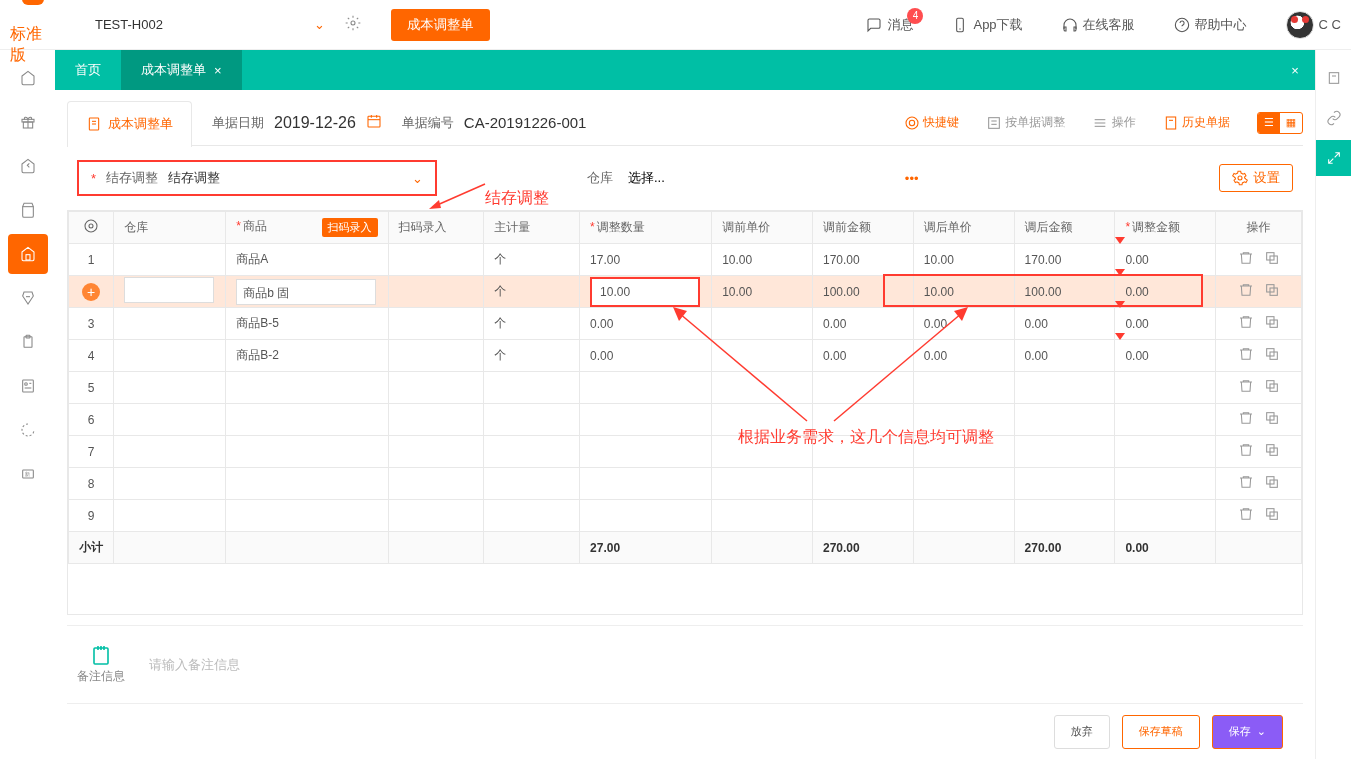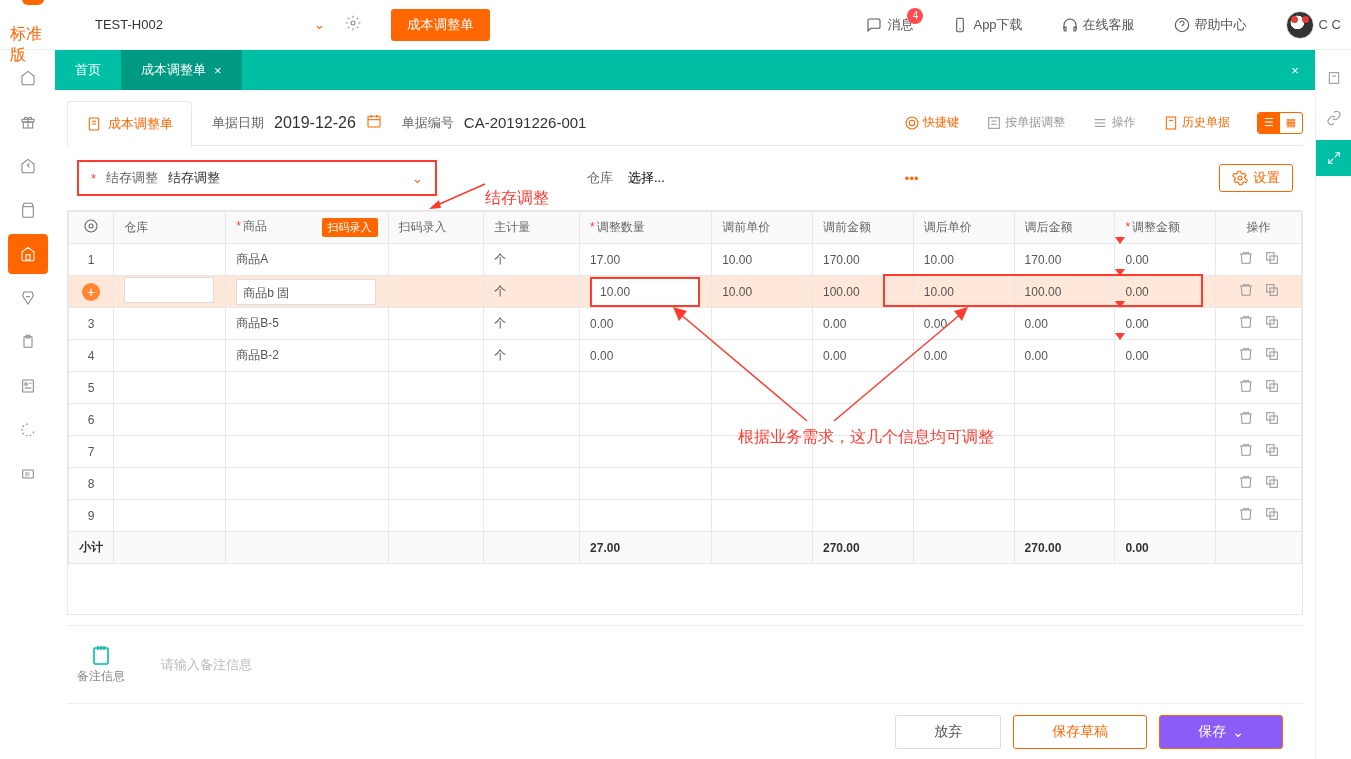--- a/index.html
+++ b/index.html
@@ -69,27 +69,27 @@
 .scan-btn{float:right;background:#ff6600;color:#fff;font-size:11px;padding:2px 6px;border-radius:2px}
 tr.hl td{background:#ffe7d9}
 tr.hl .col-num{background:#ffe7d9}
 .add-circle{display:inline-flex;width:18px;height:18px;background:#ff8533;color:#fff;border-radius:50%;align-items:center;justify-content:center;font-size:14px}
 .goods-input{display:inline-block;border:1px solid #ddd;height:26px;width:140px;padding:0 6px;background:#fff;line-height:26px}
 .qty-input{display:inline-block;border:2px solid #ff3b30;height:30px;width:110px;padding:0 8px;background:#fff;line-height:26px}
 .triple-box{border:2px solid #ff3b30;position:absolute;height:33px;pointer-events:none;z-index:3}
 .tri-mark{position:absolute;width:0;height:0;border-left:5px solid transparent;border-right:5px solid transparent;border-top:7px solid #ff3b30}
 .act-icons{display:flex;gap:10px;justify-content:center;color:#999}
 tfoot td{background:#fafafa;font-weight:bold;color:#333}
-.remarks{margin-top:10px;border-top:1px solid #eee;display:flex;align-items:center;padding:18px 10px;gap:36px}
+.remarks{margin-top:10px;border-top:1px solid #eee;display:flex;align-items:center;padding:18px 10px;gap:24px}
 .remarks-icon{display:flex;flex-direction:column;align-items:center;color:#00bfa5;font-size:11px}
 .remarks-icon svg{color:#00bfa5}
 .remarks-label{color:#888;font-size:12px}
 .remarks-input{color:#bbb}
 .footer{border-top:1px solid #eee;height:56px;display:flex;align-items:center;justify-content:flex-end;gap:12px;padding:0 20px}
-.btn{height:34px;padding:0 38px;border-radius:3px;cursor:pointer;font-size:14px;display:flex;align-items:center;gap:6px}
+.btn{height:34px;padding:0 16px;border-radius:3px;cursor:pointer;font-size:11px;display:flex;align-items:center;gap:6px}
 .btn-plain{background:#fff;border:1px solid #ddd;color:#555}
 .btn-outline{background:#fff;border:1px solid #ff6600;color:#ff6600}
 .btn-primary{background:#8b5cf6;border:1px solid #ff6600;color:#fff}
 .right-dock{width:36px;background:#fff;display:flex;flex-direction:column;align-items:center;padding-top:10px;gap:4px;border-left:1px solid #eee}
 .dock-item{width:36px;height:36px;display:flex;align-items:center;justify-content:center;color:#999;cursor:pointer}
 .dock-item.active{background:#00bfa5;color:#fff}
 svg{width:16px;height:16px;stroke:currentColor;fill:none;stroke-width:1.6}
 </style>
 </head>
 <body>

